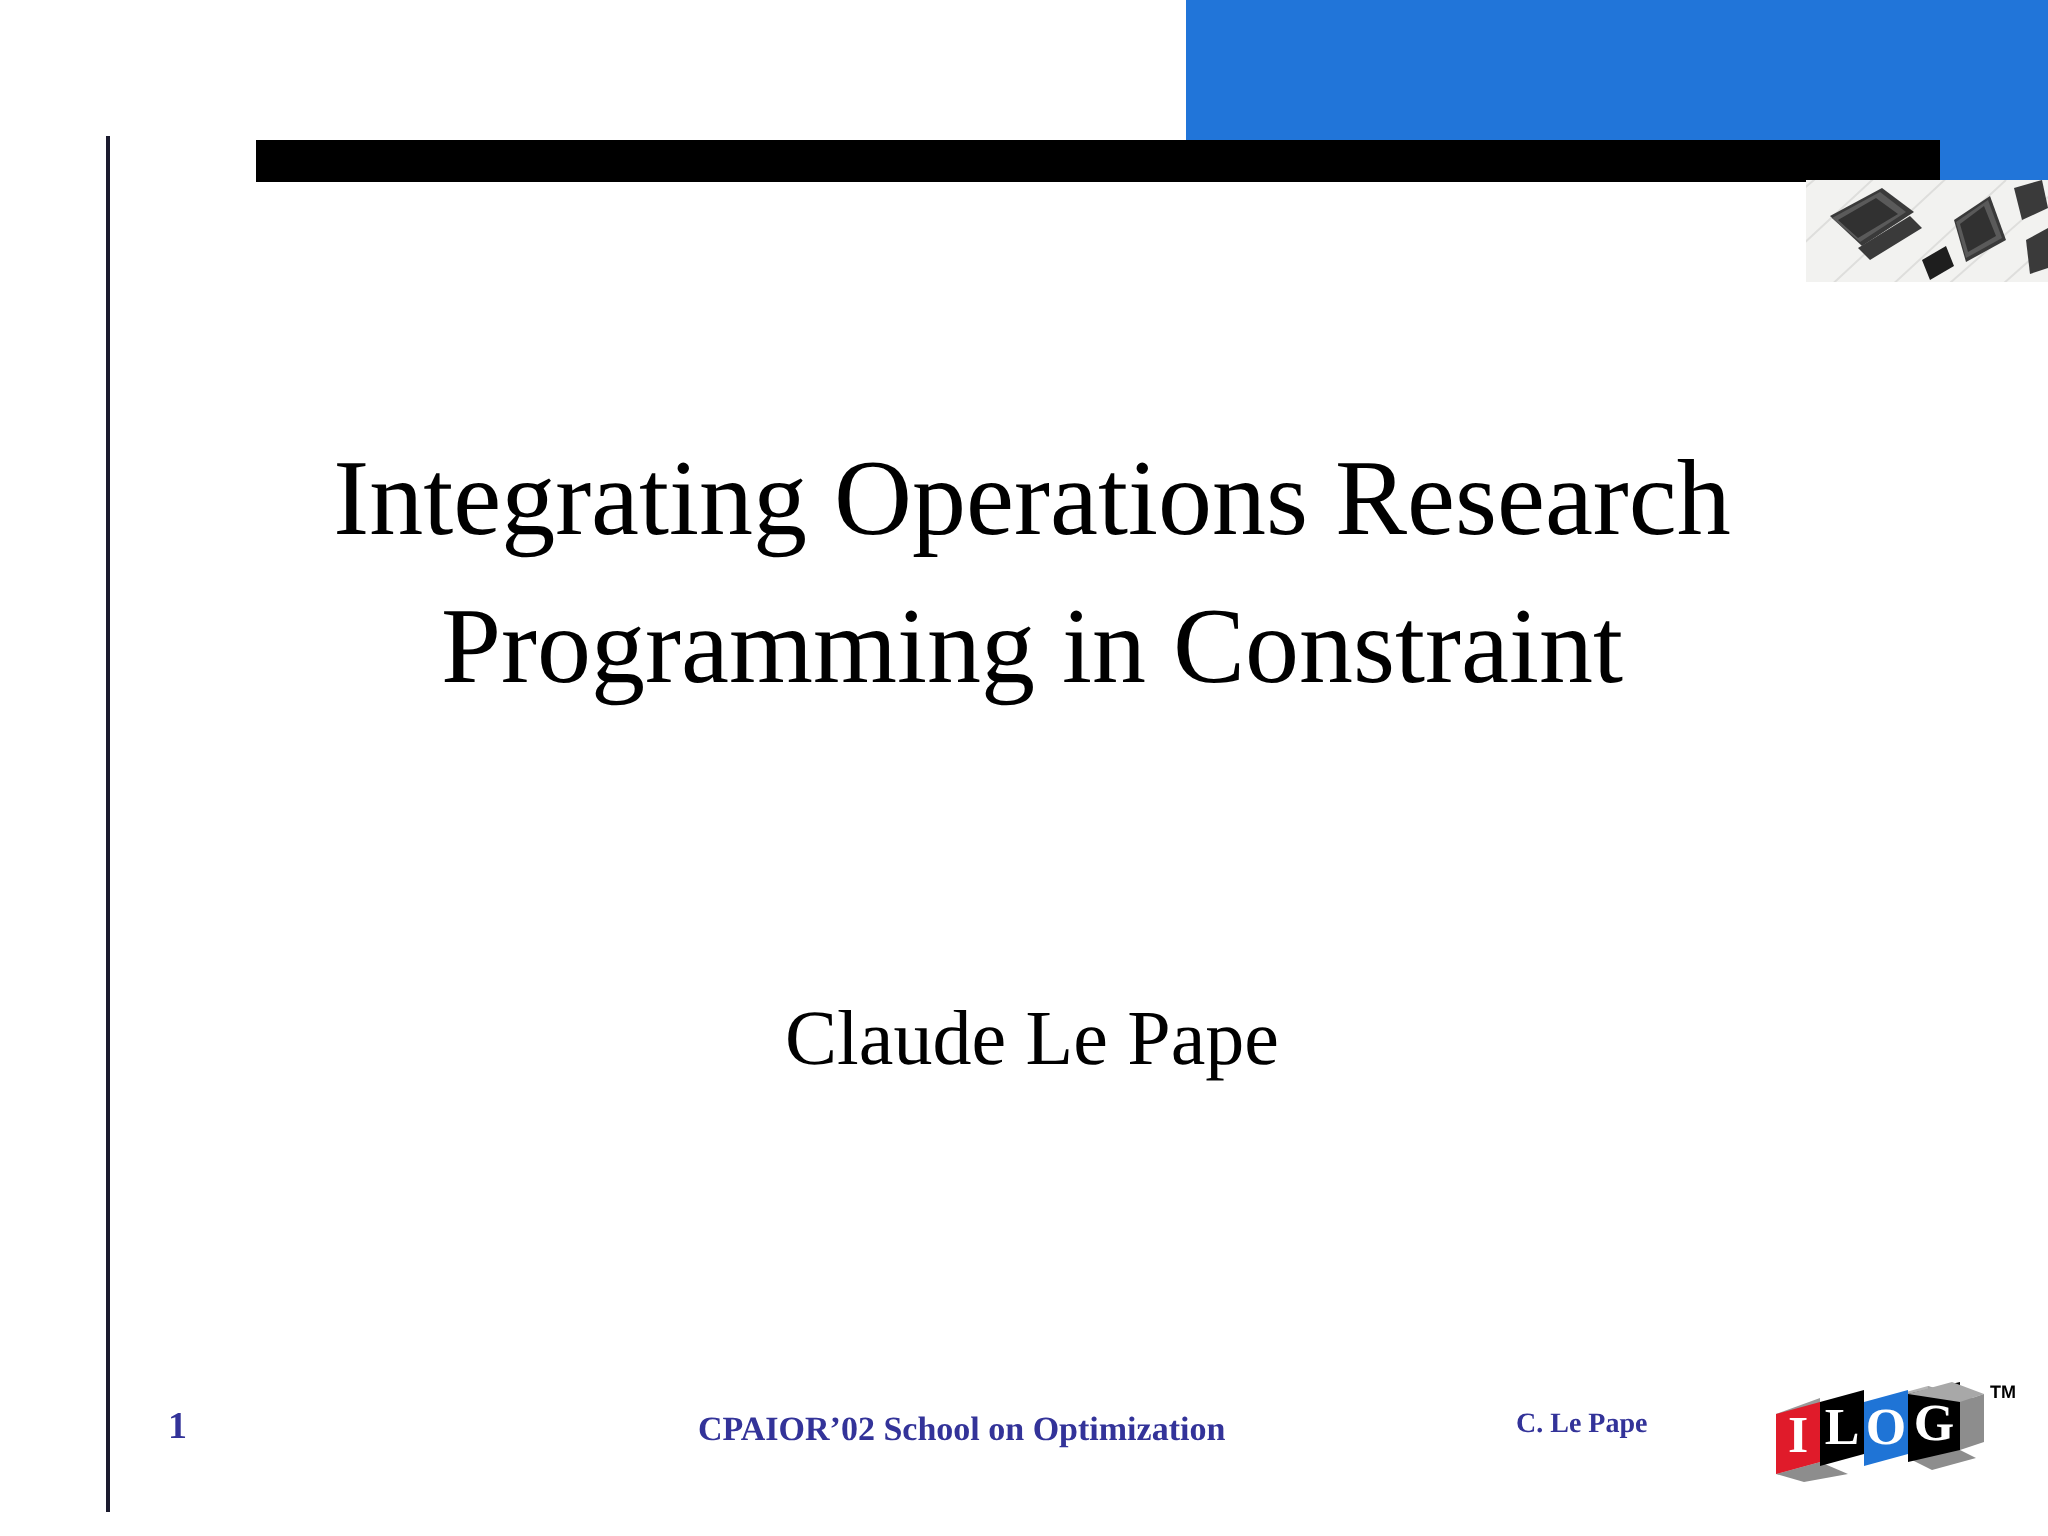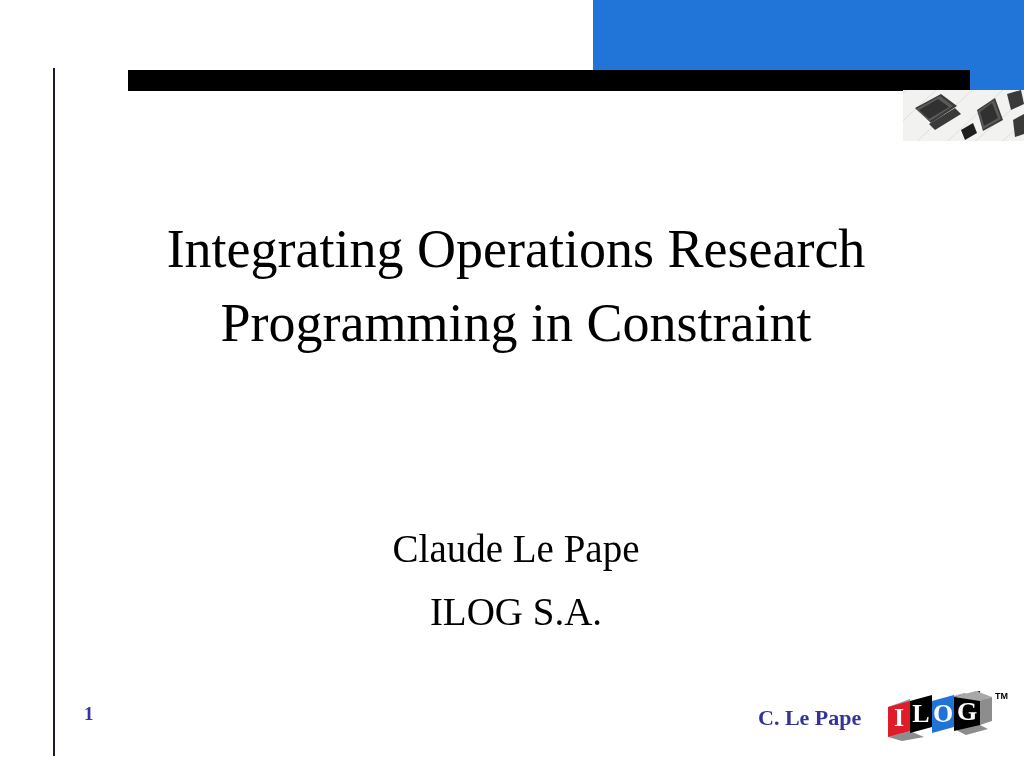--- a/index.html
+++ b/index.html
@@ -76,21 +76,21 @@
     color:#000000;
     font-weight:normal;
     letter-spacing:0px;
     white-space:nowrap;
   }
 
   
   .subtitle-block {
     position:absolute;
     left:96px;
-    top:517px;
+    top:488px;
     width:840px;
     text-align:center;
   }
   .subtitle-block .line {
     font-size:39px;
     line-height:63px;
     color:#000000;
     font-weight:normal;
     white-space:nowrap;
   }
@@ -111,21 +111,21 @@
     top:705px;
     font-size:17px;
     font-weight:bold;
     color:#333399;
     white-space:nowrap;
   }
   .footer-right {
     position:absolute;
     left:758px;
     top:705px;
-    font-size:22px;
+    font-size:14px;
     font-weight:bold;
     color:#333399;
     white-space:nowrap;
   }
 
   
   .logo {
     position:absolute;
     left:880px;
     top:691px;
@@ -192,24 +192,24 @@
     </svg>
   </div>
 
   <div class="title-block">
     <div class="line">Integrating Operations Research</div>
     <div class="line">Programming in Constraint</div>
   </div>
 
   <div class="subtitle-block">
     <div class="line">Claude Le Pape</div>
-    <div class="line">ILOG S.A.</div>
   </div>
 
   <div class="footer-page">1</div>
+  <div class="footer-center">CPAIOR’02 School on Optimization</div>
   <div class="footer-right">C. Le Pape</div>
 
   <div class="logo">
     <svg width="130" height="50" viewBox="0 0 130 50" xmlns="http://www.w3.org/2000/svg">
 
       <polygon points="8,16 30,8 30,40 8,46" fill="#9a9a9a"></polygon>
       <polygon points="8,46 30,40 44,46 22,50" fill="#8d8d8d"></polygon>
       <polygon points="30,40 52,46 52,50 30,50" fill="#8d8d8d" opacity="0"></polygon>
       <polygon points="62,8 84,2 96,8 74,14" fill="#b5b5b5"></polygon>
       <polygon points="84,2 106,8 106,12 84,7" fill="#a3a3a3"></polygon>

